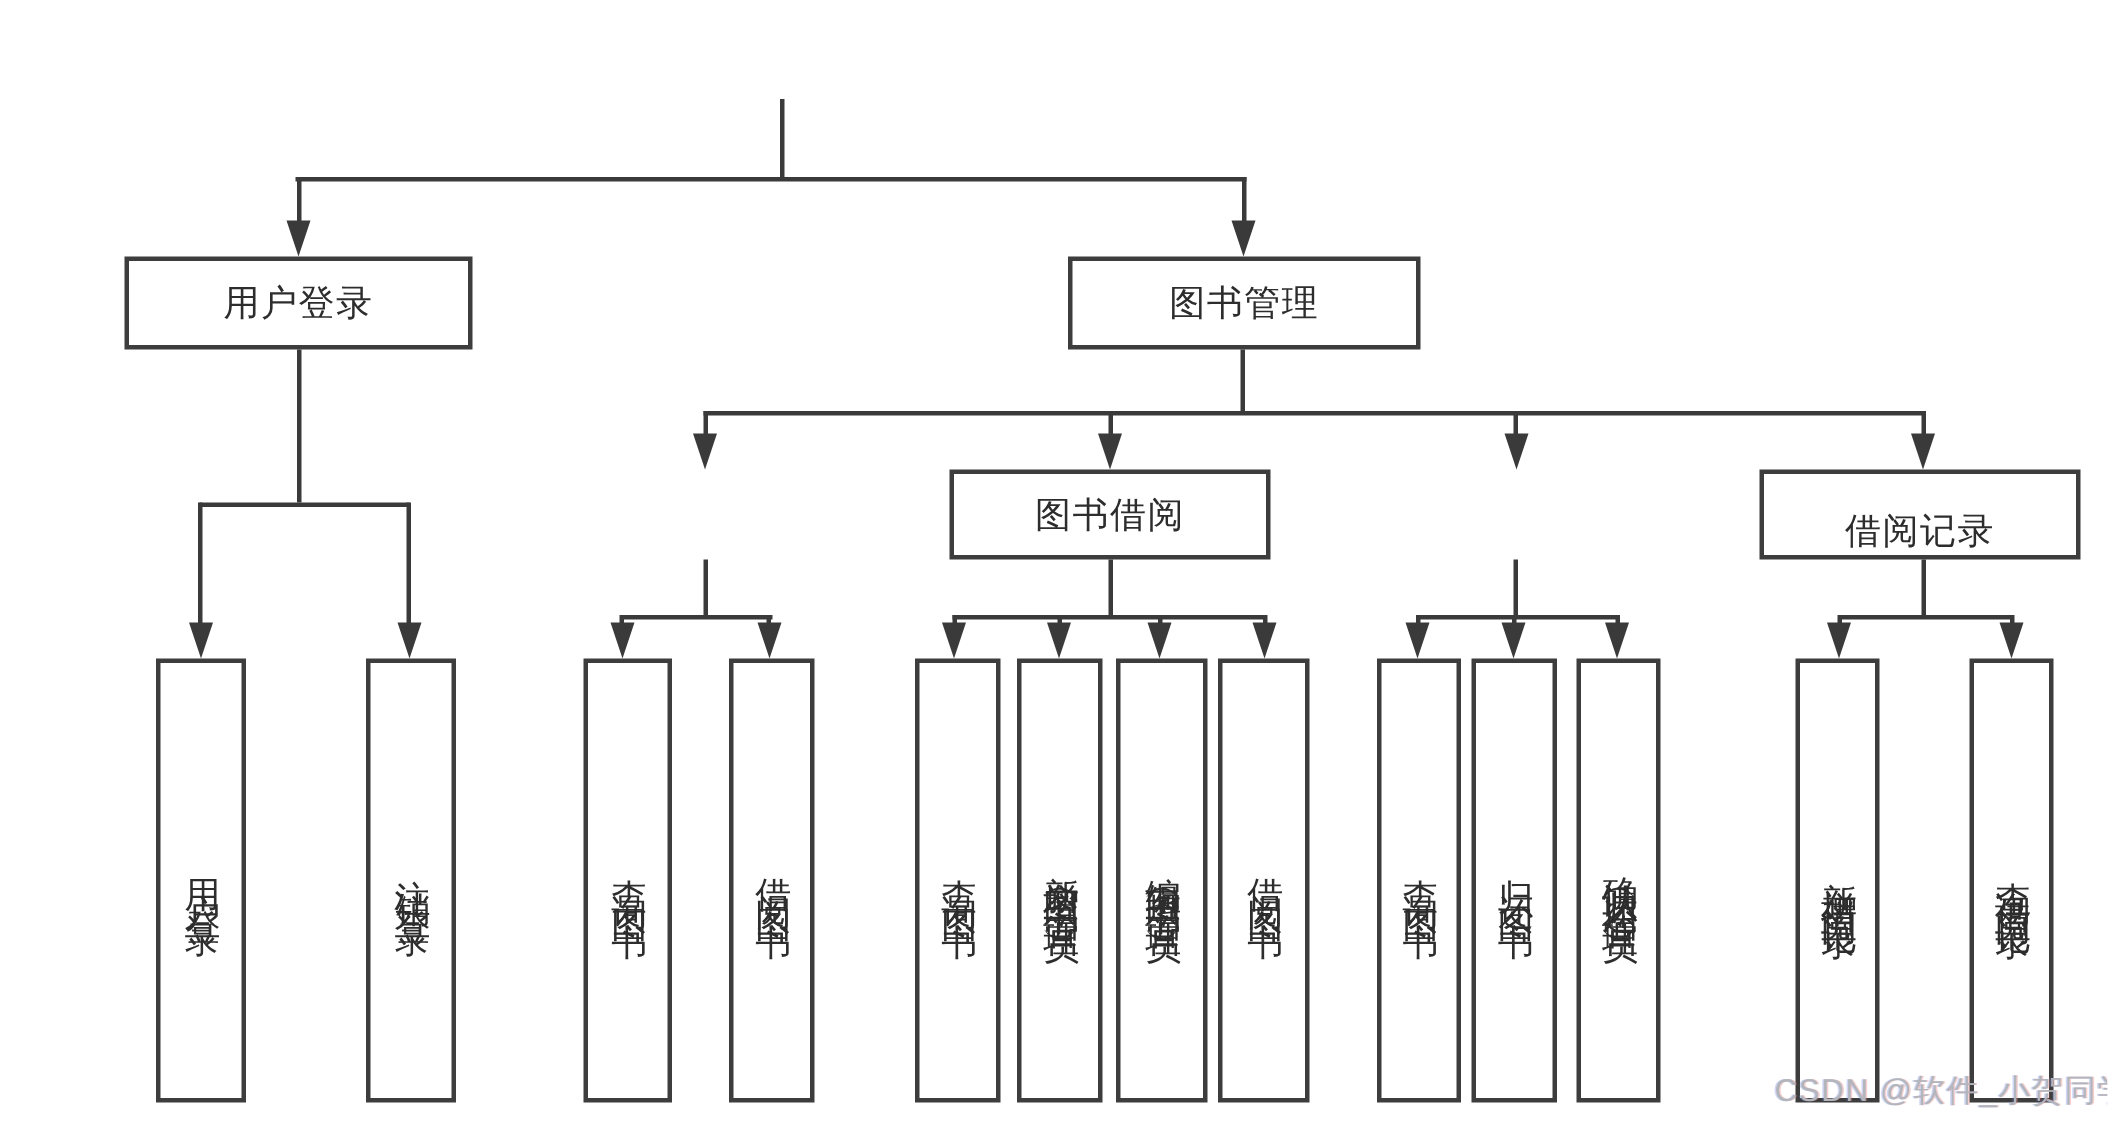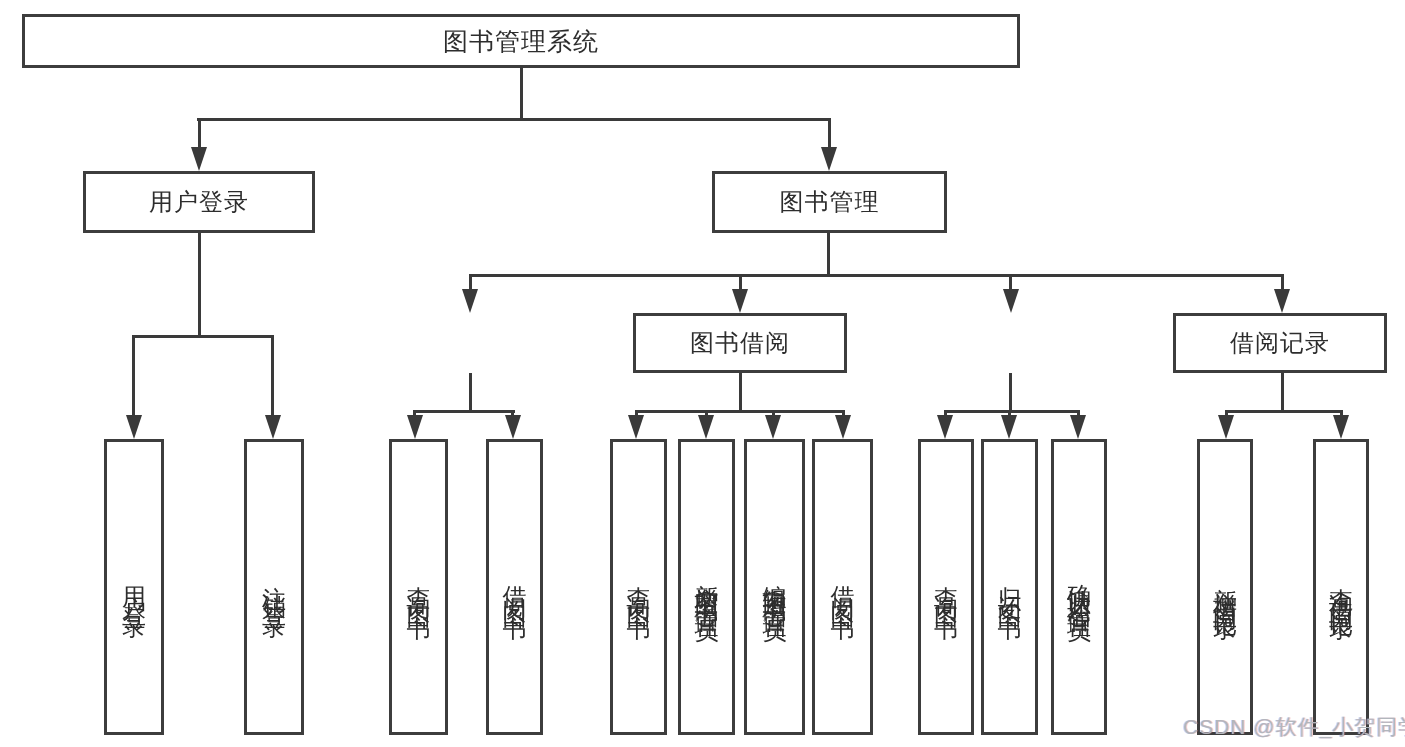--- a/index.html
+++ b/index.html
@@ -31,23 +31,20 @@
     position:absolute;left:1183px;top:713px;font-size:21px;letter-spacing:1px;
     color:#b2b6bc;white-space:nowrap;z-index:5;
     text-shadow:1px 0 0 rgba(230,120,120,.35),-1px 0 0 rgba(120,140,230,.35);
   }
 </style>
 </head>
 <body>
 
 <div class="canvas">
 
-  <div class="box root" style="left:22px;top:14px;width:998px;height:54px;">
-    <span class="hlabel">图书管理系统</span>
-  </div>
 
   <div class="v" style="left:520px;top:66px;height:52px;"></div>
   <div class="h" style="left:197px;top:118px;width:634px;"></div>
   <div class="v" style="left:198px;top:118px;height:32px;"></div>
   <div class="v" style="left:828px;top:118px;height:32px;"></div>
   <div class="arrow" style="left:191px;top:147px;"></div>
   <div class="arrow" style="left:821px;top:147px;"></div>
 
   <div class="box" style="left:83px;top:171px;width:232px;height:62px;">
     <span class="hlabel">用户登录</span>
@@ -70,21 +67,21 @@
   <div class="v" style="left:1009px;top:274px;height:18px;"></div>
   <div class="v" style="left:1281px;top:274px;height:18px;"></div>
   <div class="arrow" style="left:462px;top:289px;"></div>
   <div class="arrow" style="left:732px;top:289px;"></div>
   <div class="arrow" style="left:1003px;top:289px;"></div>
   <div class="arrow" style="left:1274px;top:289px;"></div>
 
   <div class="box" style="left:633px;top:313px;width:214px;height:60px;">
     <span class="hlabel">图书借阅</span>
   </div>
-  <div class="box" style="left:1173px;top:313px;width:214px;height:60px;">
+  <div class="box" style="left:1173px;top:313px;width:214px;height:60px;align-items:flex-end;">
     <span class="hlabel">借阅记录</span>
   </div>
 
   <div class="v" style="left:469px;top:373px;height:37px;"></div>
   <div class="h" style="left:414px;top:410px;width:101px;"></div>
   <div class="v" style="left:413px;top:410px;height:8px;"></div>
   <div class="v" style="left:511px;top:410px;height:8px;"></div>
   <div class="arrow" style="left:407px;top:415px;"></div>
   <div class="arrow" style="left:505px;top:415px;"></div>
 

